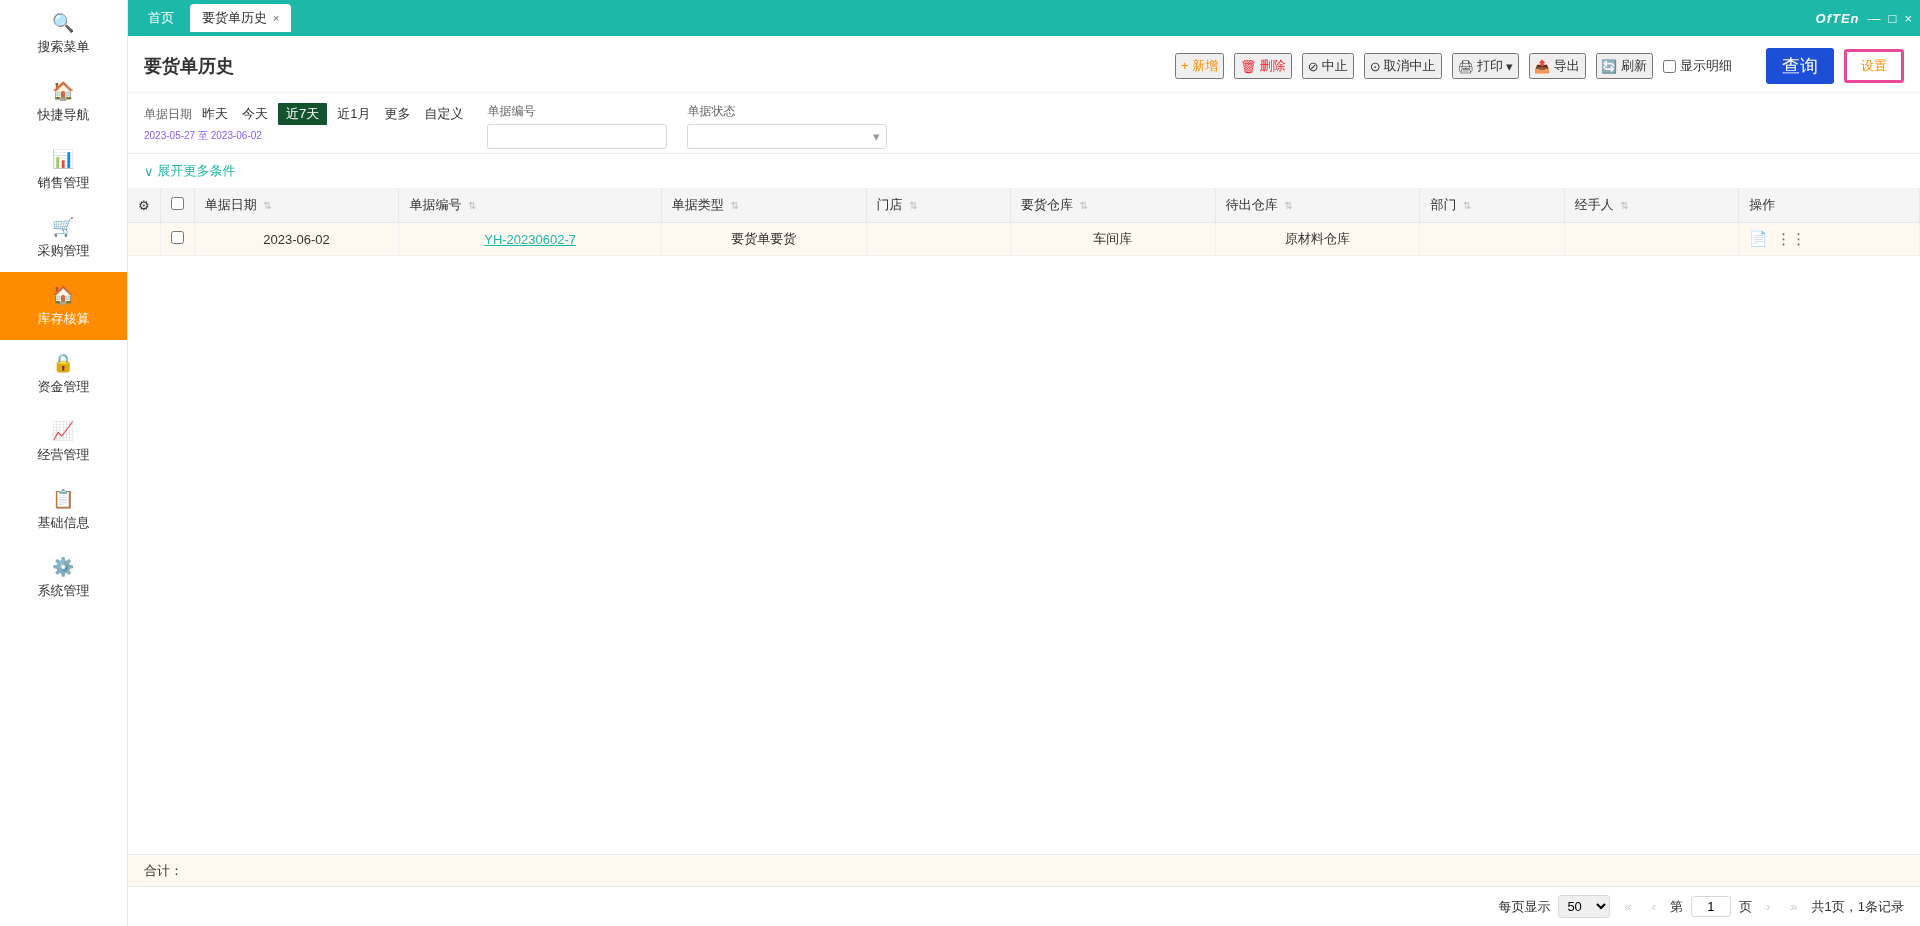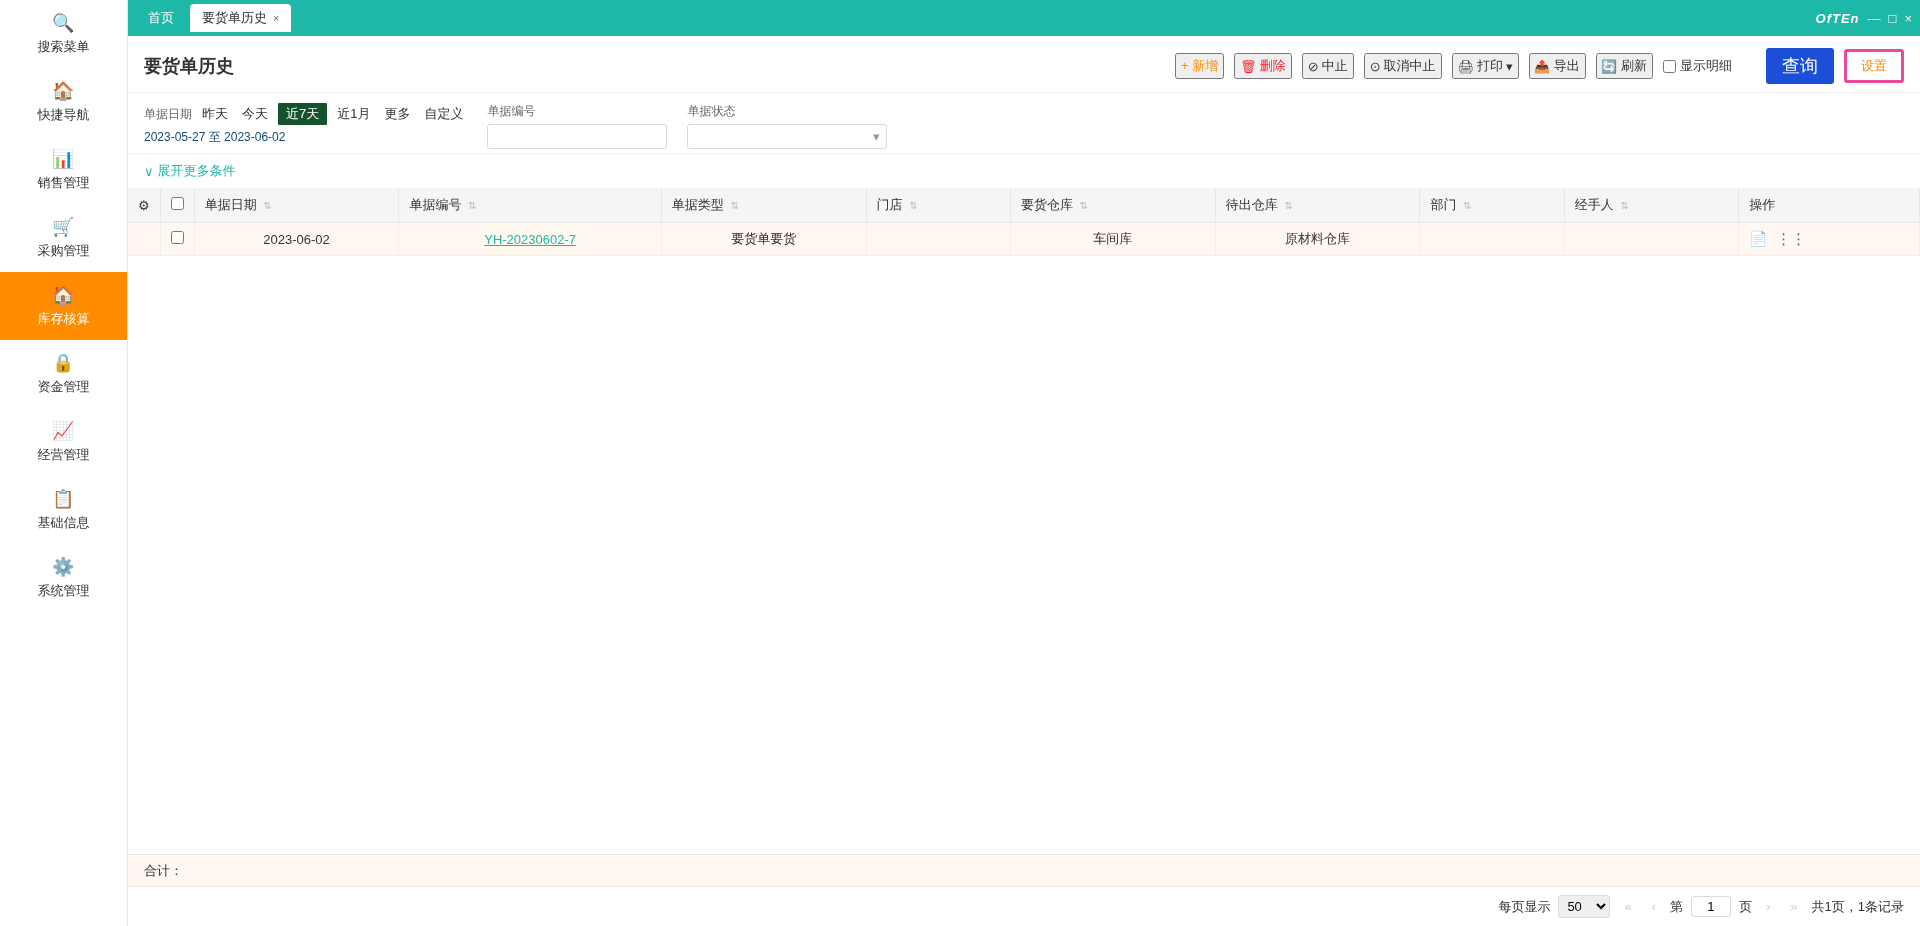--- a/index.html
+++ b/index.html
@@ -102,21 +102,21 @@
       align-items: flex-start;
       gap: 20px;
       flex-shrink: 0;
       border-bottom: 1px solid #f0f0f0;
     }
     .filter-group { display: flex; flex-direction: column; gap: 4px; }
     .filter-label { color: #666; font-size: 12px; }
     .filter-row { display: flex; align-items: center; gap: 6px; }
     .date-shortcut { color: #333; cursor: pointer; font-size: 13px; padding: 2px 4px; }
     .date-shortcut.active { background: #14532d; color: #fff; border-radius: 1px; padding: 2px 8px; }
-    .date-range { color: #0c4a6e; font-size: 12px; }
+    .date-range { color: #8b5cf6; font-size: 10px; }
     .filter-input {
       border: 1px solid #d9d9d9; border-radius: 3px; padding: 4px 8px;
       width: 180px; font-size: 13px; outline: none;
     }
     .filter-select-wrap { display: flex; align-items: center; position: relative; }
     .filter-select {
       border: 1px solid #d9d9d9; border-radius: 3px; padding: 4px 24px 4px 8px;
       width: 200px; font-size: 13px; outline: none; appearance: none; background: #fff;
     }
     .select-arrow { position: absolute; right: 8px; color: #999; pointer-events: none; }

